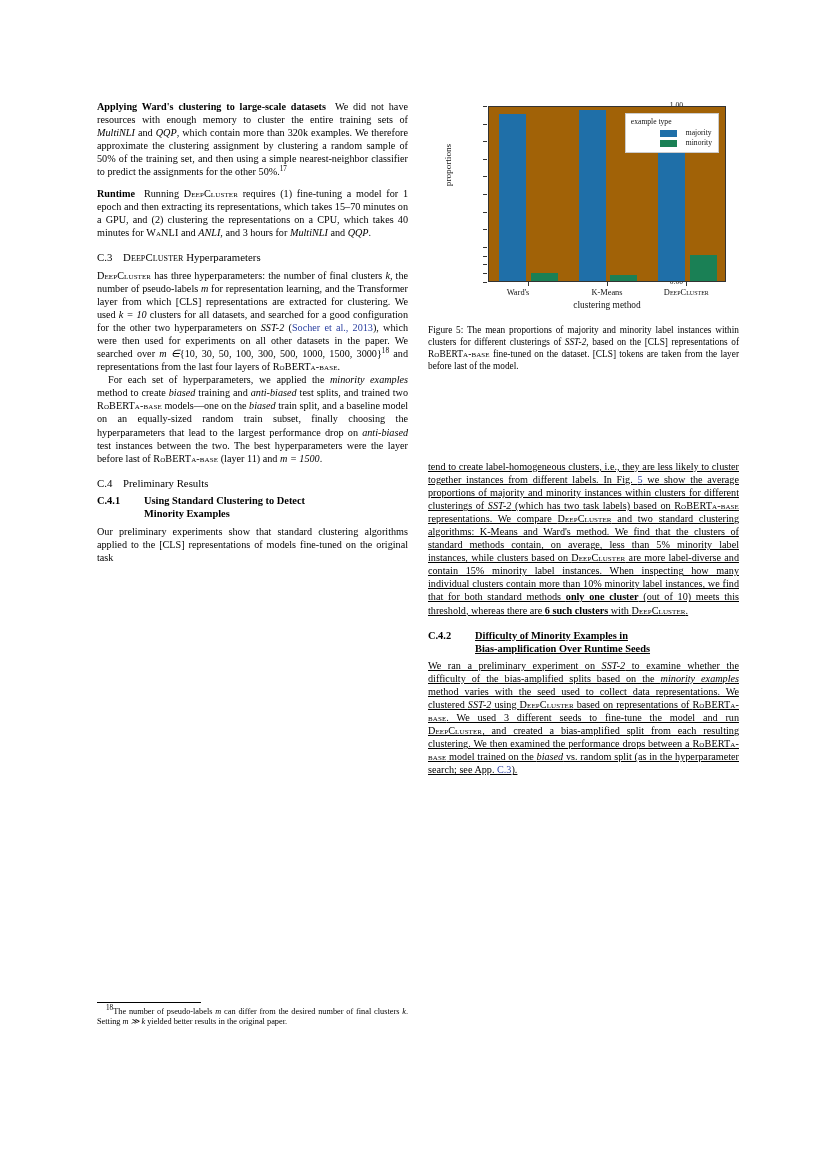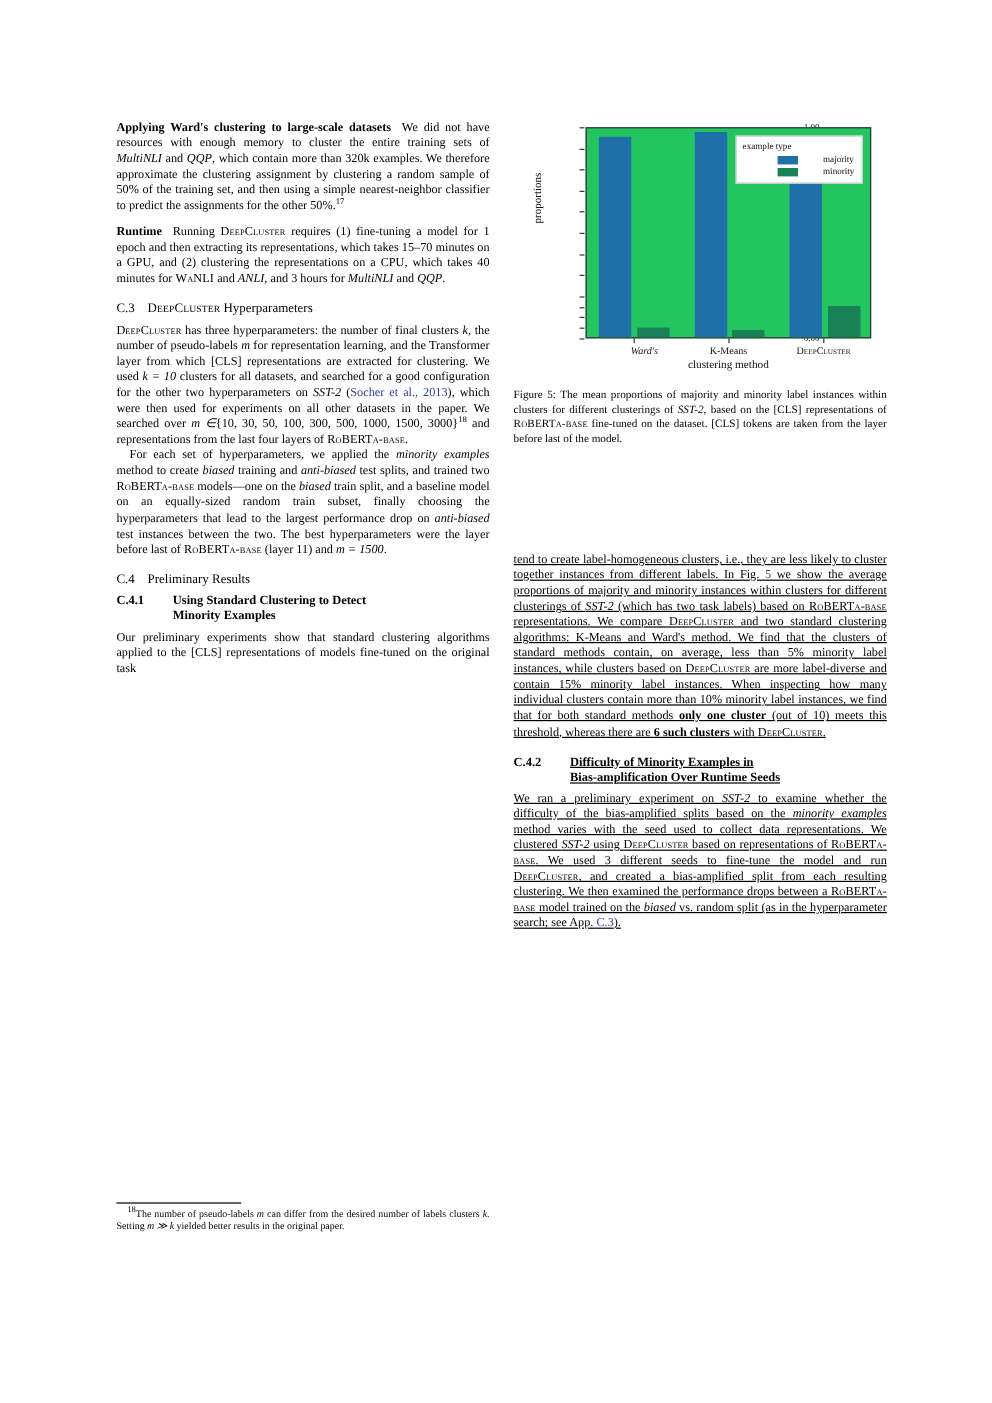--- a/index.html
+++ b/index.html
@@ -82,21 +82,21 @@
 
   
   .figure { position:absolute; left:428px; top:100px; width:311px; }
   .chart-box { position:relative; width:311px; height:218px; }
 
   .plot-frame {
     position:absolute;
     left:60px; top:6px;
     width:238px; height:176px;
     border:0.9px solid #333;
-    background:#22c55e;
+    background:#a16207;
     box-sizing:border-box;
   }
   .bars-layer {
     position:absolute;
     left:0; right:0; bottom:0; top:0;
   }
   .bar {
     position:absolute;
     bottom:0;
   }
@@ -153,21 +153,21 @@
     position:absolute;
     right:6px; top:6px;
     background:#ffffff;
     border:0.8px solid #ccc;
     padding:3px 6px 4px 5px;
     font-size:7.6px;
     line-height:10px;
     color:#111;
   }
   .legend-title { margin-bottom:1px; white-space:nowrap; }
-  .legend-row { display:flex; align-items:center; gap:21px; white-space:nowrap;padding-left:29px; }
+  .legend-row { display:flex; align-items:center; gap:9px; white-space:nowrap;padding-left:29px; }
   .swatch { display:inline-block; width:17px; height:7px; }
 
   .caption {
     margin-top:6px;
     font-size:9.3px;
     line-height:12.1px;
     text-align:justify;
   }
 </style>
 </head>
@@ -201,21 +201,21 @@
 
     <h4 class="subsec"><span class="num">C.4.1</span><span>Using Standard Clustering to Detect</span><br><span>Minority Examples</span></h4>
 
     <div class="gap-sm"></div>
 
     <p class="noindent"><span>Our preliminary experiments show that standard clustering algorithms applied to the [CLS] representations of models fine-tuned on the original task</span></p>
   </div>
 
   <div class="footnotes">
     <div class="fn-rule"></div>
-    <p><sup>18</sup><span>The number of pseudo-labels </span><span class="mi">m</span><span> can differ from the desired number of labels clusters </span><span class="mi">k</span><span>. Setting </span><span class="mi">m ≫ k</span><span> yielded better results in the original paper.</span></p>
+    <p><sup>18</sup><span>The number of pseudo-labels </span><span class="mi">m</span><span> can differ from the desired number of final clusters </span><span class="mi">k</span><span>. Setting </span><span class="mi">m ≫ k</span><span> yielded better results in the original paper.</span></p>
   </div>
 
   <div class="figure">
     <div class="chart-box">
 
       <div class="ylabel">proportions</div>
 
       <div id="yticks">
           <div class="tick-label" style="top: 182px;">0.00</div>
           <div class="tick-mark" style="top: 182px;"></div>
@@ -262,21 +262,21 @@
             <span>majority</span>
           </div>
           <div class="legend-row">
             <span class="swatch" id="sw1" style="background: rgb(26, 128, 85);"></span>
             <span>minority</span>
           </div>
         </div>
       </div>
 
       <div id="xticks">
-          <div class="xtick-label" style="left: 49px; width: 120px; font-style: italic;">Ward's</div>
+          <div class="xtick-label" style="left: 30px; width: 120px;">Ward's</div>
           <div class="xtick-mark" style="left: 99.6667px;"></div>
           <div class="xtick-label" style="left: 119px; width: 120px;">K-Means</div>
           <div class="xtick-mark" style="left: 179px;"></div>
           <div class="xtick-label" style="left: 198.333px; width: 120px; font-variant: small-caps;">DeepCluster</div>
           <div class="xtick-mark" style="left: 258.333px;"></div>
         </div>
 
       <div class="xlabel">clustering method</div>
     </div>
 

